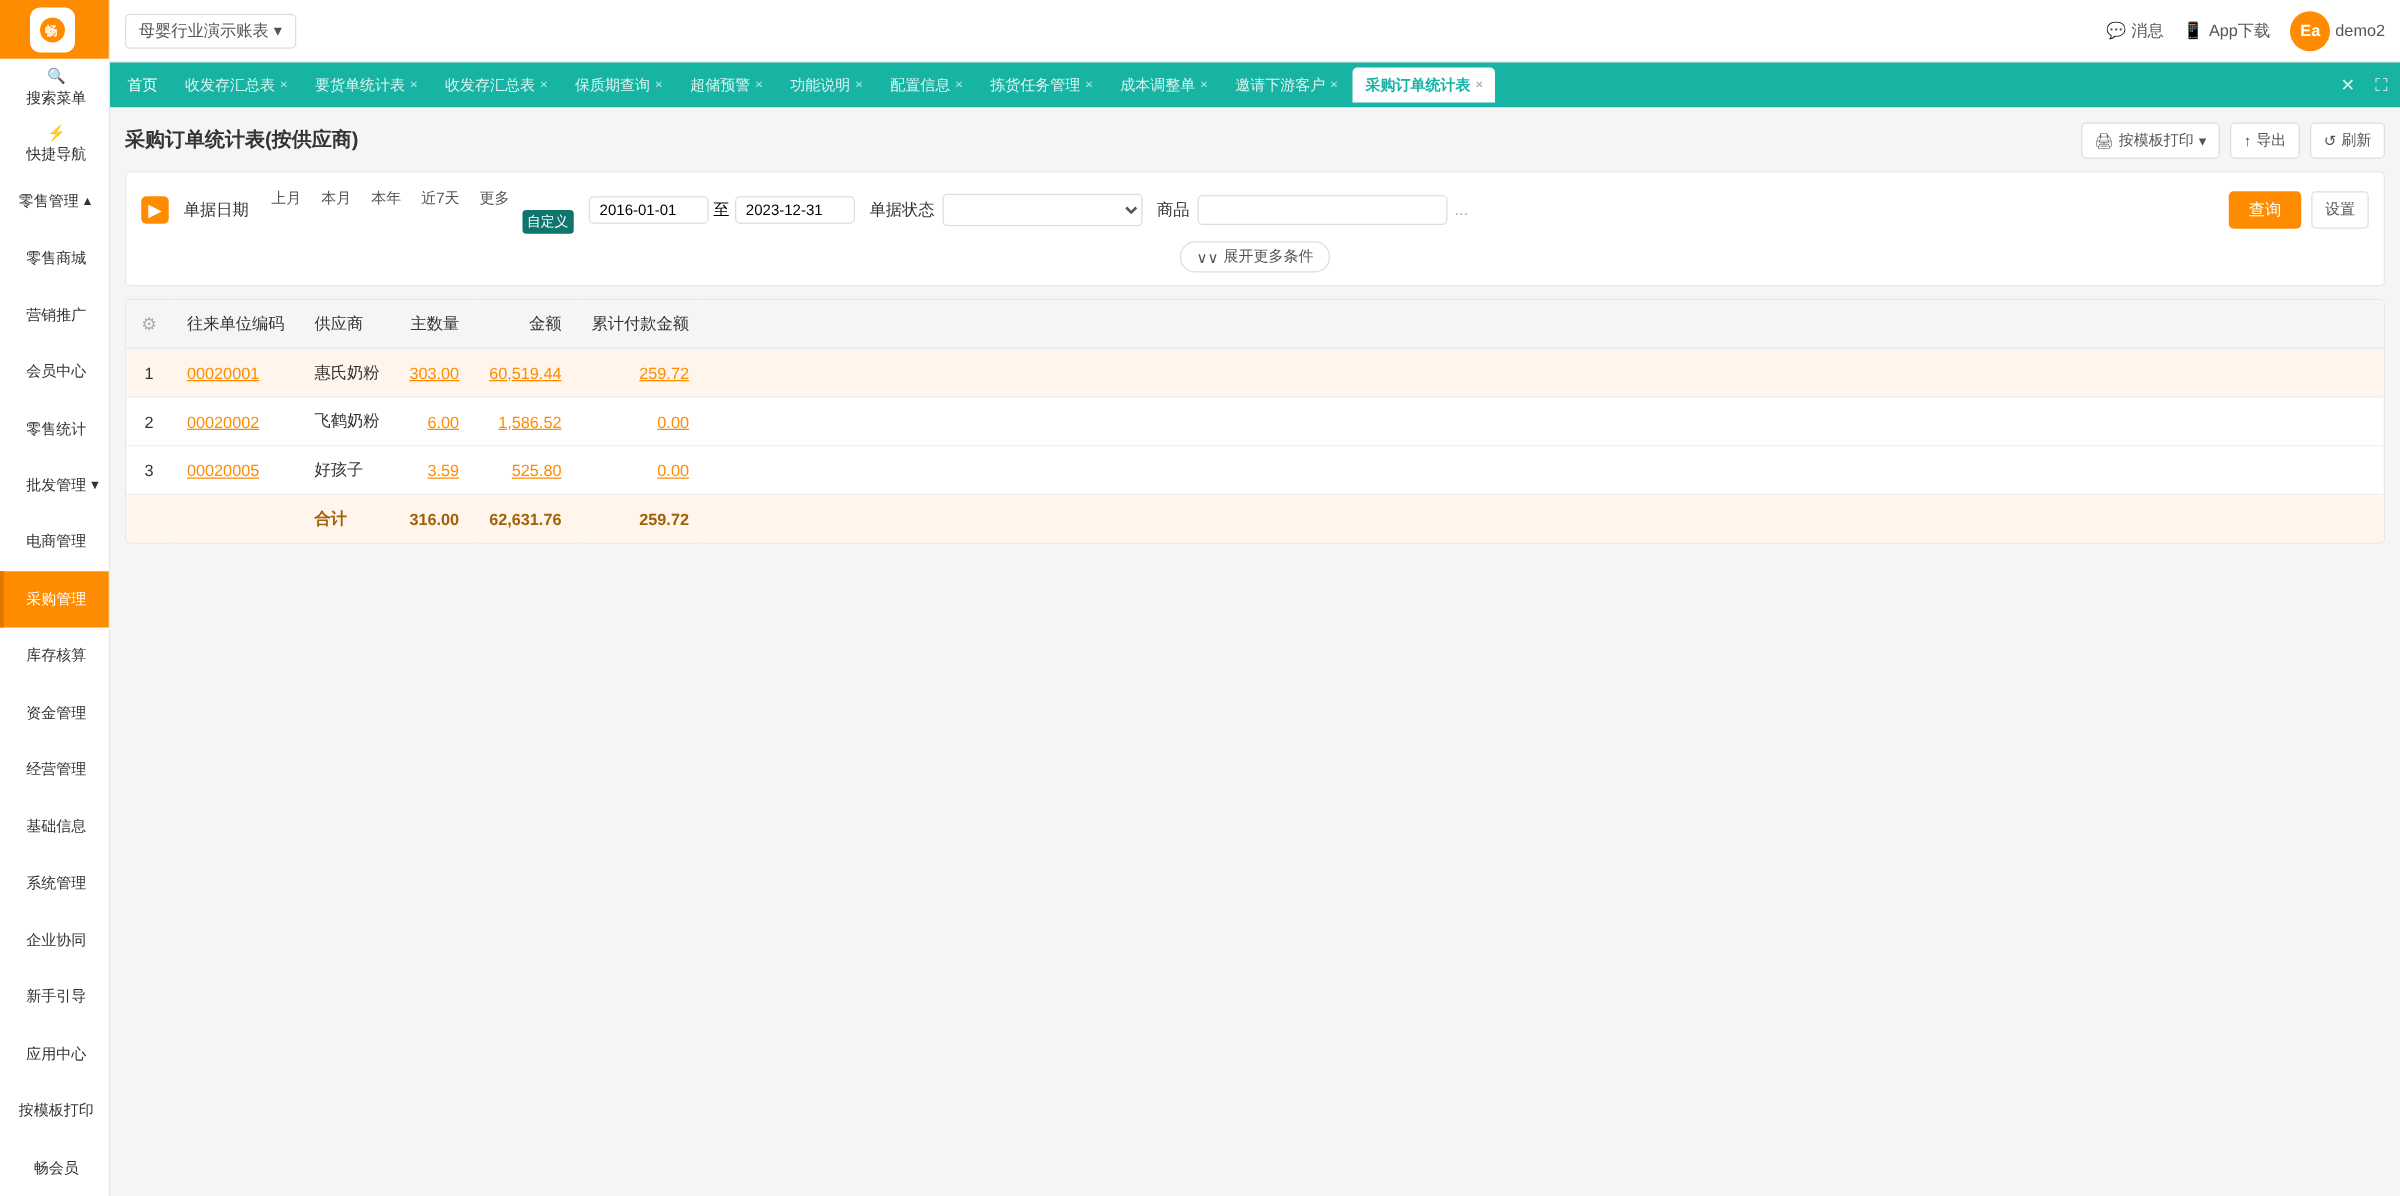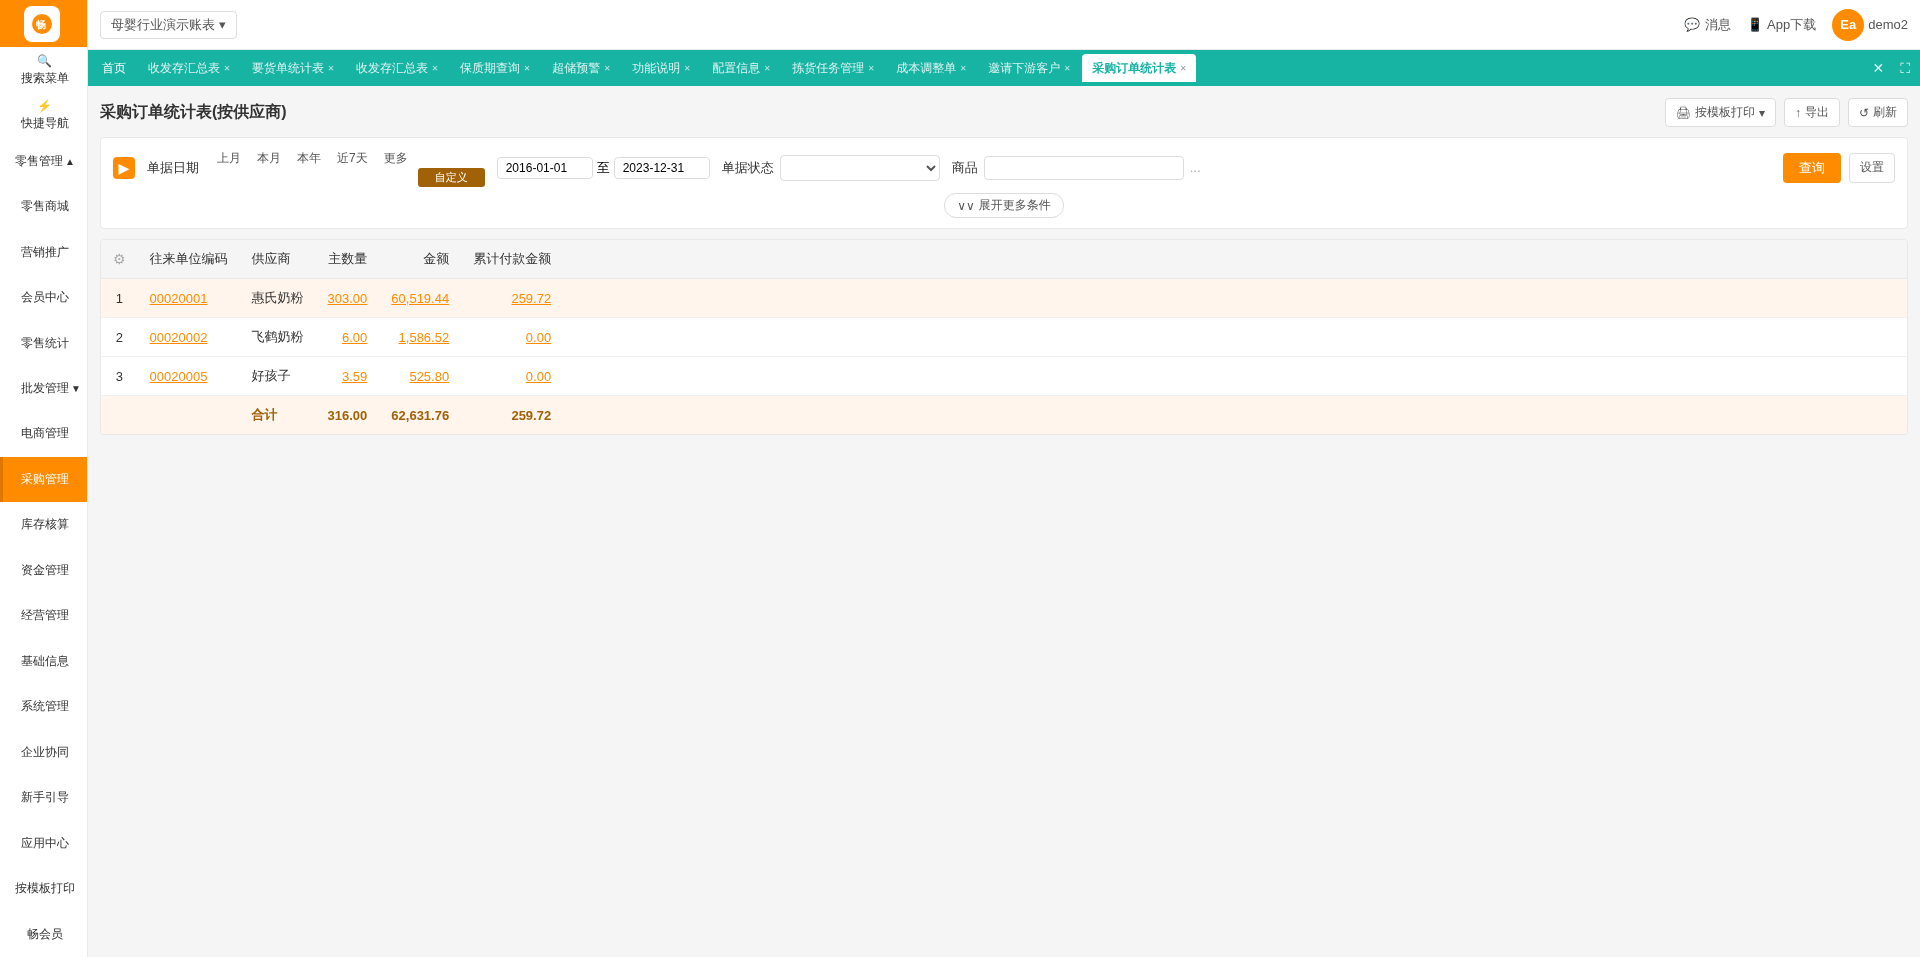--- a/index.html
+++ b/index.html
@@ -45,21 +45,21 @@
     .btn-query { background: #ff8c00; color: #fff; border: none; border-radius: 4px; padding: 6px 16px; font-size: 13px; cursor: pointer; }
     .btn-settings { border: 1px solid #ddd; border-radius: 4px; padding: 5px 10px; background: #fff; font-size: 12px; color: #555; cursor: pointer; }
 
     
     .filter-area { background: #fff; border-radius: 4px; padding: 10px 12px; margin-bottom: 10px; border: 1px solid #e8e8e8; }
     .filter-row { display: flex; align-items: center; gap: 12px; flex-wrap: wrap; }
     .filter-toggle { width: 22px; height: 22px; background: #ff8c00; border-radius: 4px; display: flex; align-items: center; justify-content: center; cursor: pointer; color: #fff; font-size: 14px; flex-shrink: 0; }
     .filter-label { font-size: 13px; color: #333; white-space: nowrap; }
     .date-shortcuts { display: flex; gap: 4px; }
     .date-shortcut { font-size: 12px; color: #555; padding: 2px 6px; cursor: pointer; border-radius: 3px; }
-    .date-range-tag { background: #a16207; color: #fff; font-size: 11px; padding: 2px 17px; border-radius: 3px; margin-top: 20px; }
+    .date-range-tag { background: #0f766e; color: #fff; font-size: 11px; padding: 2px 4px; border-radius: 3px; margin-top: 20px; }
     .filter-select { display: flex; align-items: center; gap: 6px; }
     .filter-select select { border: 1px solid #ddd; border-radius: 4px; padding: 4px 8px; font-size: 12px; color: #555; min-width: 140px; }
     .filter-input { border: 1px solid #ddd; border-radius: 4px; padding: 4px 8px; font-size: 12px; color: #555; min-width: 160px; }
     .expand-row { display: flex; justify-content: center; margin-top: 6px; }
     .expand-btn { display: flex; align-items: center; gap: 4px; color: #555; font-size: 12px; cursor: pointer; border: 1px solid #ddd; border-radius: 12px; padding: 3px 12px; background: #fff; }
 
     
     .table-container { background: #fff; border-radius: 4px; border: 1px solid #e8e8e8; overflow: hidden; }
     table { width: 100%; border-collapse: collapse; }
     thead tr { background: #f5f5f5; }

